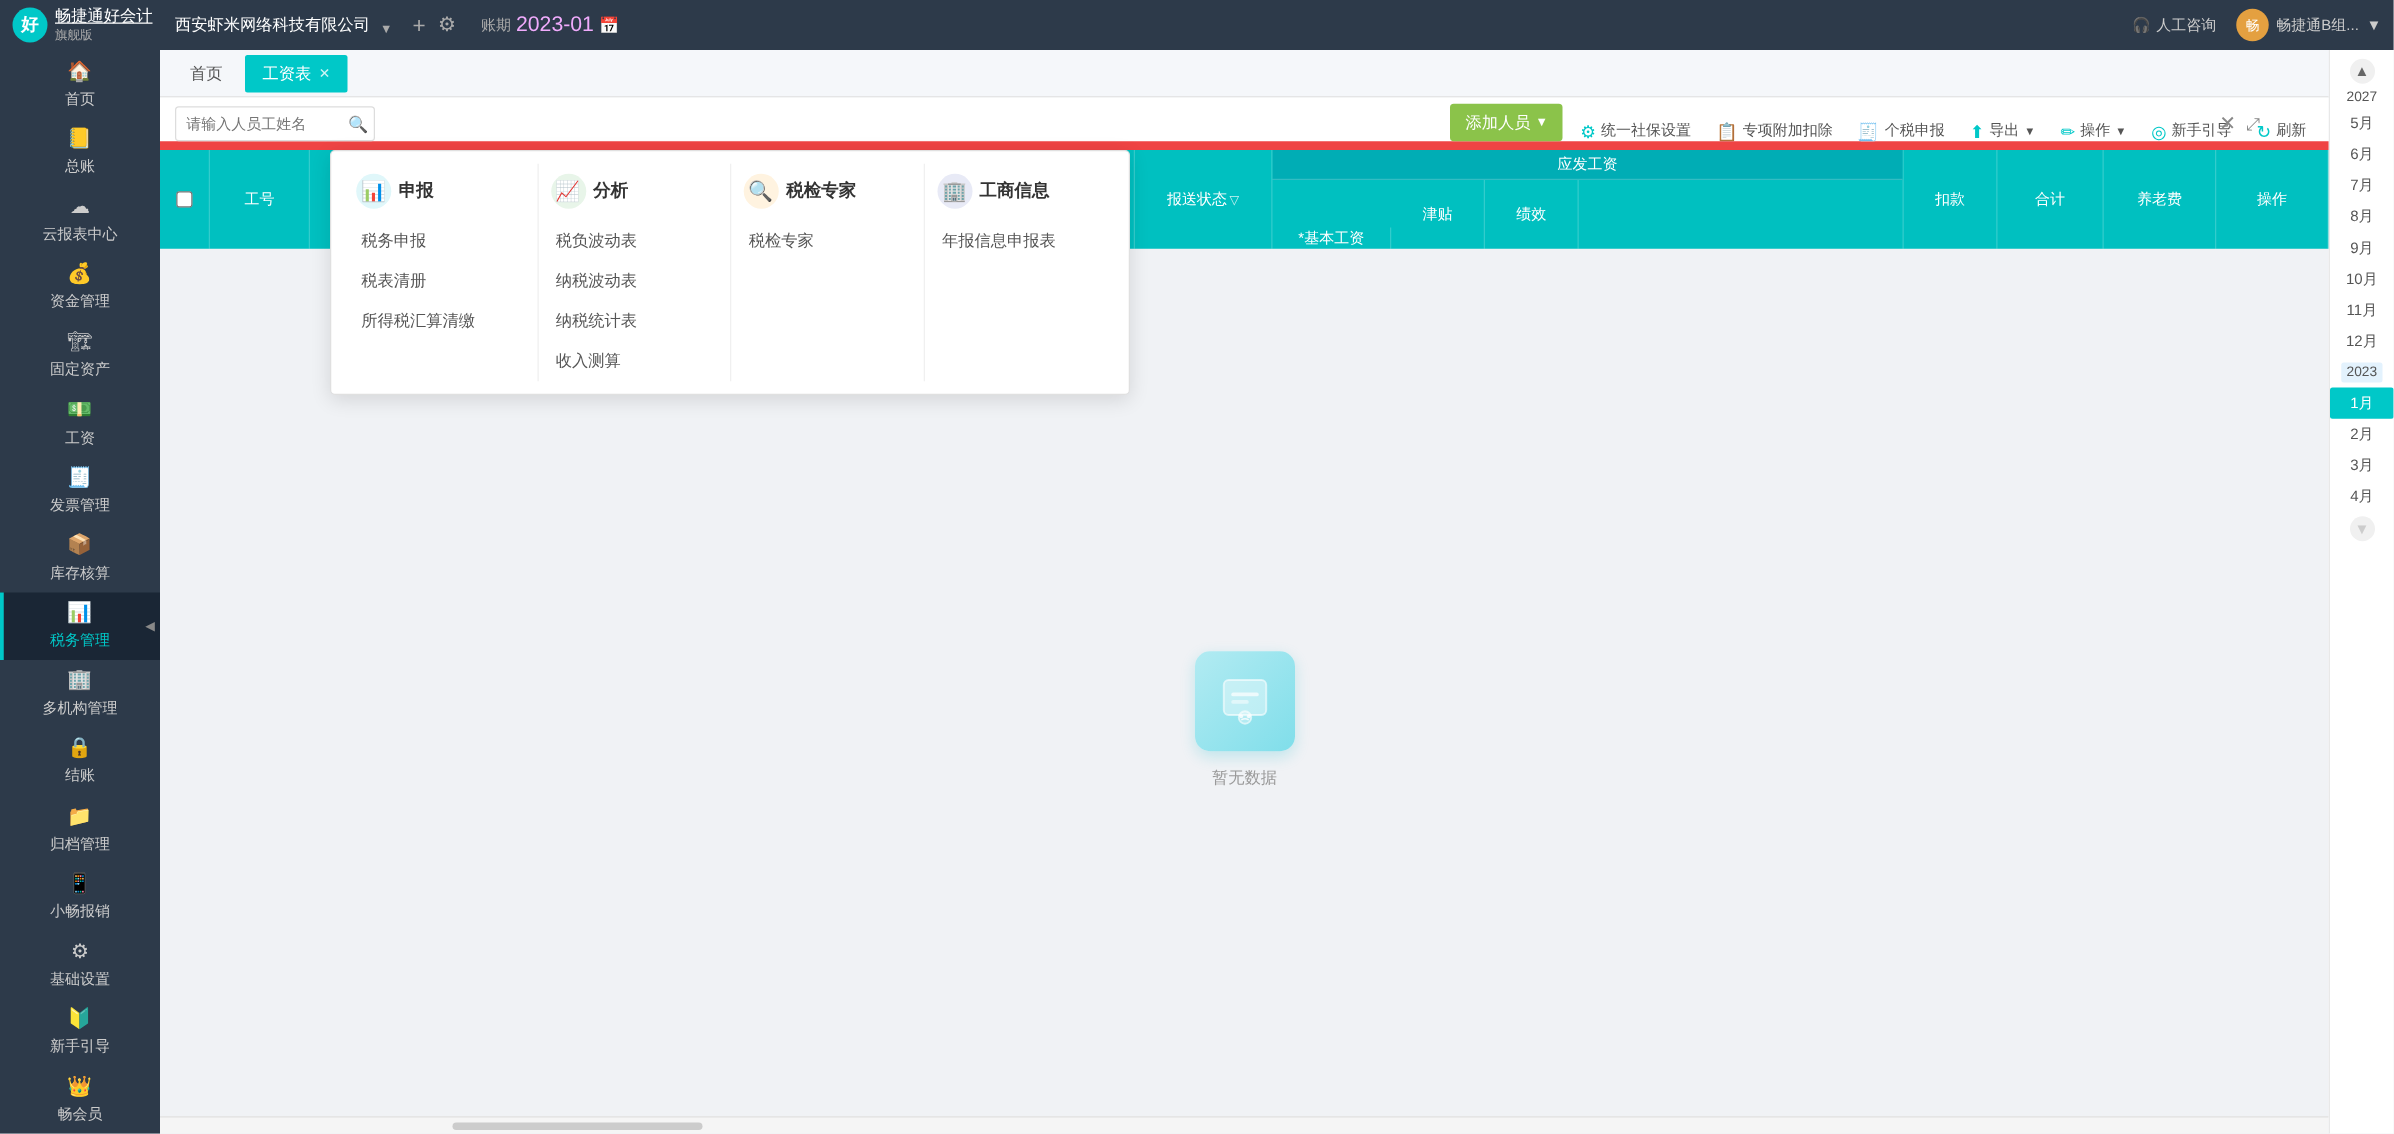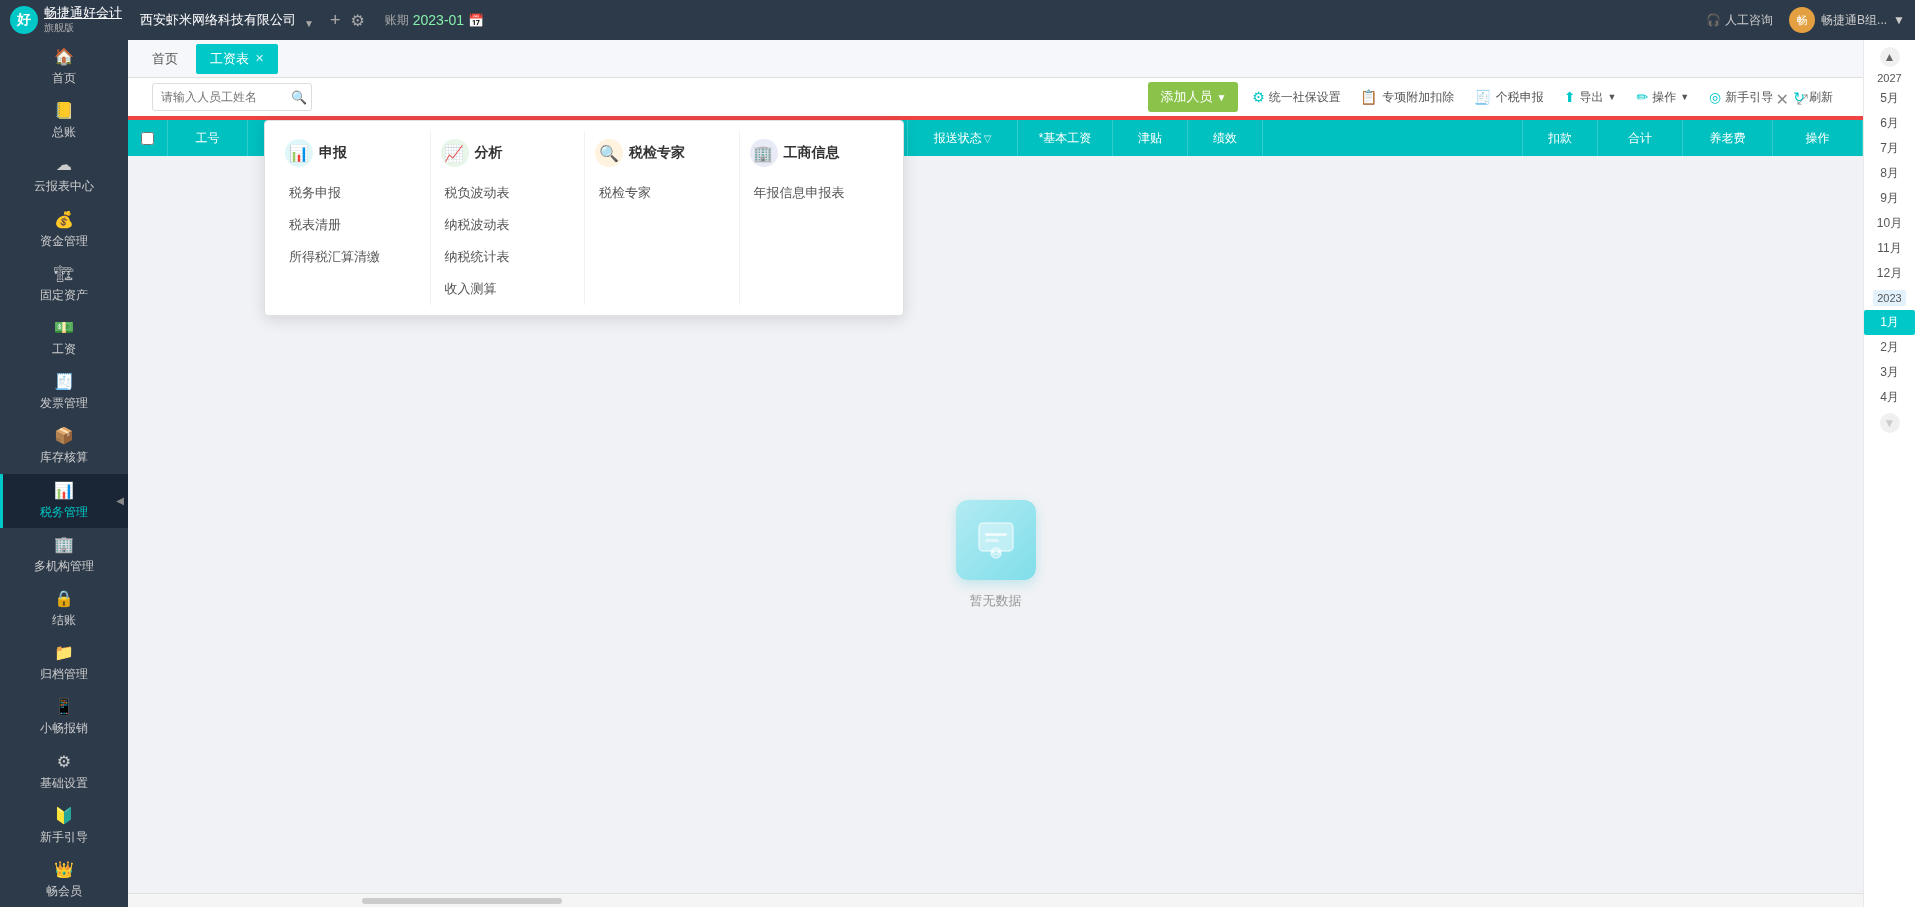--- a/index.html
+++ b/index.html
@@ -33,21 +33,21 @@
     .logo-text { font-size: 13px; color: #fff; line-height: 1.2; text-decoration: underline; }
     .logo-sub { font-size: 10px; color: #aaa; }
     .top-bar-company {
       display: flex; align-items: flex-end; gap: 8px;
       color: #fff; font-size: 13px; margin-left: 10px;
     }
     .chevron-down { font-size: 10px; color: #aaa; }
     .top-bar-actions { display: flex; align-items: center; gap: 10px; margin-left: 16px; }
     .top-bar-actions span { color: #aaa; font-size: 18px; cursor: pointer; }
     .period-label { color: #aaa; font-size: 12px; margin-left: 20px; }
-    .period-value { color: #86efac; font-size: 14px; margin-left: 4px; }
+    .period-value { color: #f0abfc; font-size: 17px; margin-left: 4px; }
     .calendar-icon { color: #00c8c8; margin-left: 4px; cursor: pointer; }
     .top-bar-right { margin-left: auto; display: flex; align-items: center; gap: 16px; }
     .service-btn { display: flex; align-items: center; gap: 4px; color: #ccc; font-size: 12px; cursor: pointer; }
     .user-info { display: flex; align-items: center; gap: 6px; color: #ccc; font-size: 12px; cursor: pointer; }
     .avatar { width: 26px; height: 26px; border-radius: 50%; background: #e4a040; display: flex; align-items: center; justify-content: center; color: #fff; font-size: 11px; }
 
     
     .main-layout { display: flex; height: calc(907px - 40px); }
 
     
@@ -111,24 +111,24 @@
       background: #00c8c8;
       color: #fff;
     }
     .tab-close { margin-left: 6px; font-size: 11px; color: rgba(255,255,255,0.8); }
 
     
     .toolbar {
       height: 42px;
       background: #fff;
       display: flex;
-      align-items: center;
-      padding: 0 24px;
+      align-items: flex-end;
+      padding: 0 12px;
       gap: 8px;
-      border-bottom: 4px solid #ef4444;
+      border-bottom: 7px solid #ef4444;
     }
     .search-input-wrap {
       display: flex;
       align-items: center;
       border: 1px solid #ddd;
       border-radius: 3px;
       padding: 0 8px;
       height: 28px;
       width: 160px;
     }
@@ -480,22 +480,23 @@
         <div class="th-cell" style="width:110px;">
           <span>*人员状态</span>
           <span class="filter-icon">▽</span>
         </div>
         <div class="th-cell" style="width:110px;">
           <span>报送状态</span>
           <span class="filter-icon">▽</span>
         </div>
 
         <div style="display:flex; flex-direction:column; flex:1; border-right: 1px solid rgba(255,255,255,0.2);">
+          <div style="background:#00adb5; display:flex; align-items:center; justify-content:center; padding:3px; font-size:12px; color:#fff; border-bottom:1px solid rgba(255,255,255,0.2);">应发工资</div>
           <div style="display:flex; flex:1;">
-            <div class="th-cell" style="width:95px;">*基本工资</div>
+            <div class="th-cell" style="width:95px;margin-top:38px;">*基本工资</div>
             <div class="th-cell" style="width:75px;">津贴</div>
             <div class="th-cell" style="width:75px;">绩效</div>
           </div>
         </div>
         <div class="th-cell" style="width:75px;">扣款</div>
         <div class="th-cell" style="width:85px;">合计</div>
         <div class="th-cell" style="width:90px;">养老费</div>
         <div class="th-cell" style="width:90px;">操作</div>
       </div>
 

